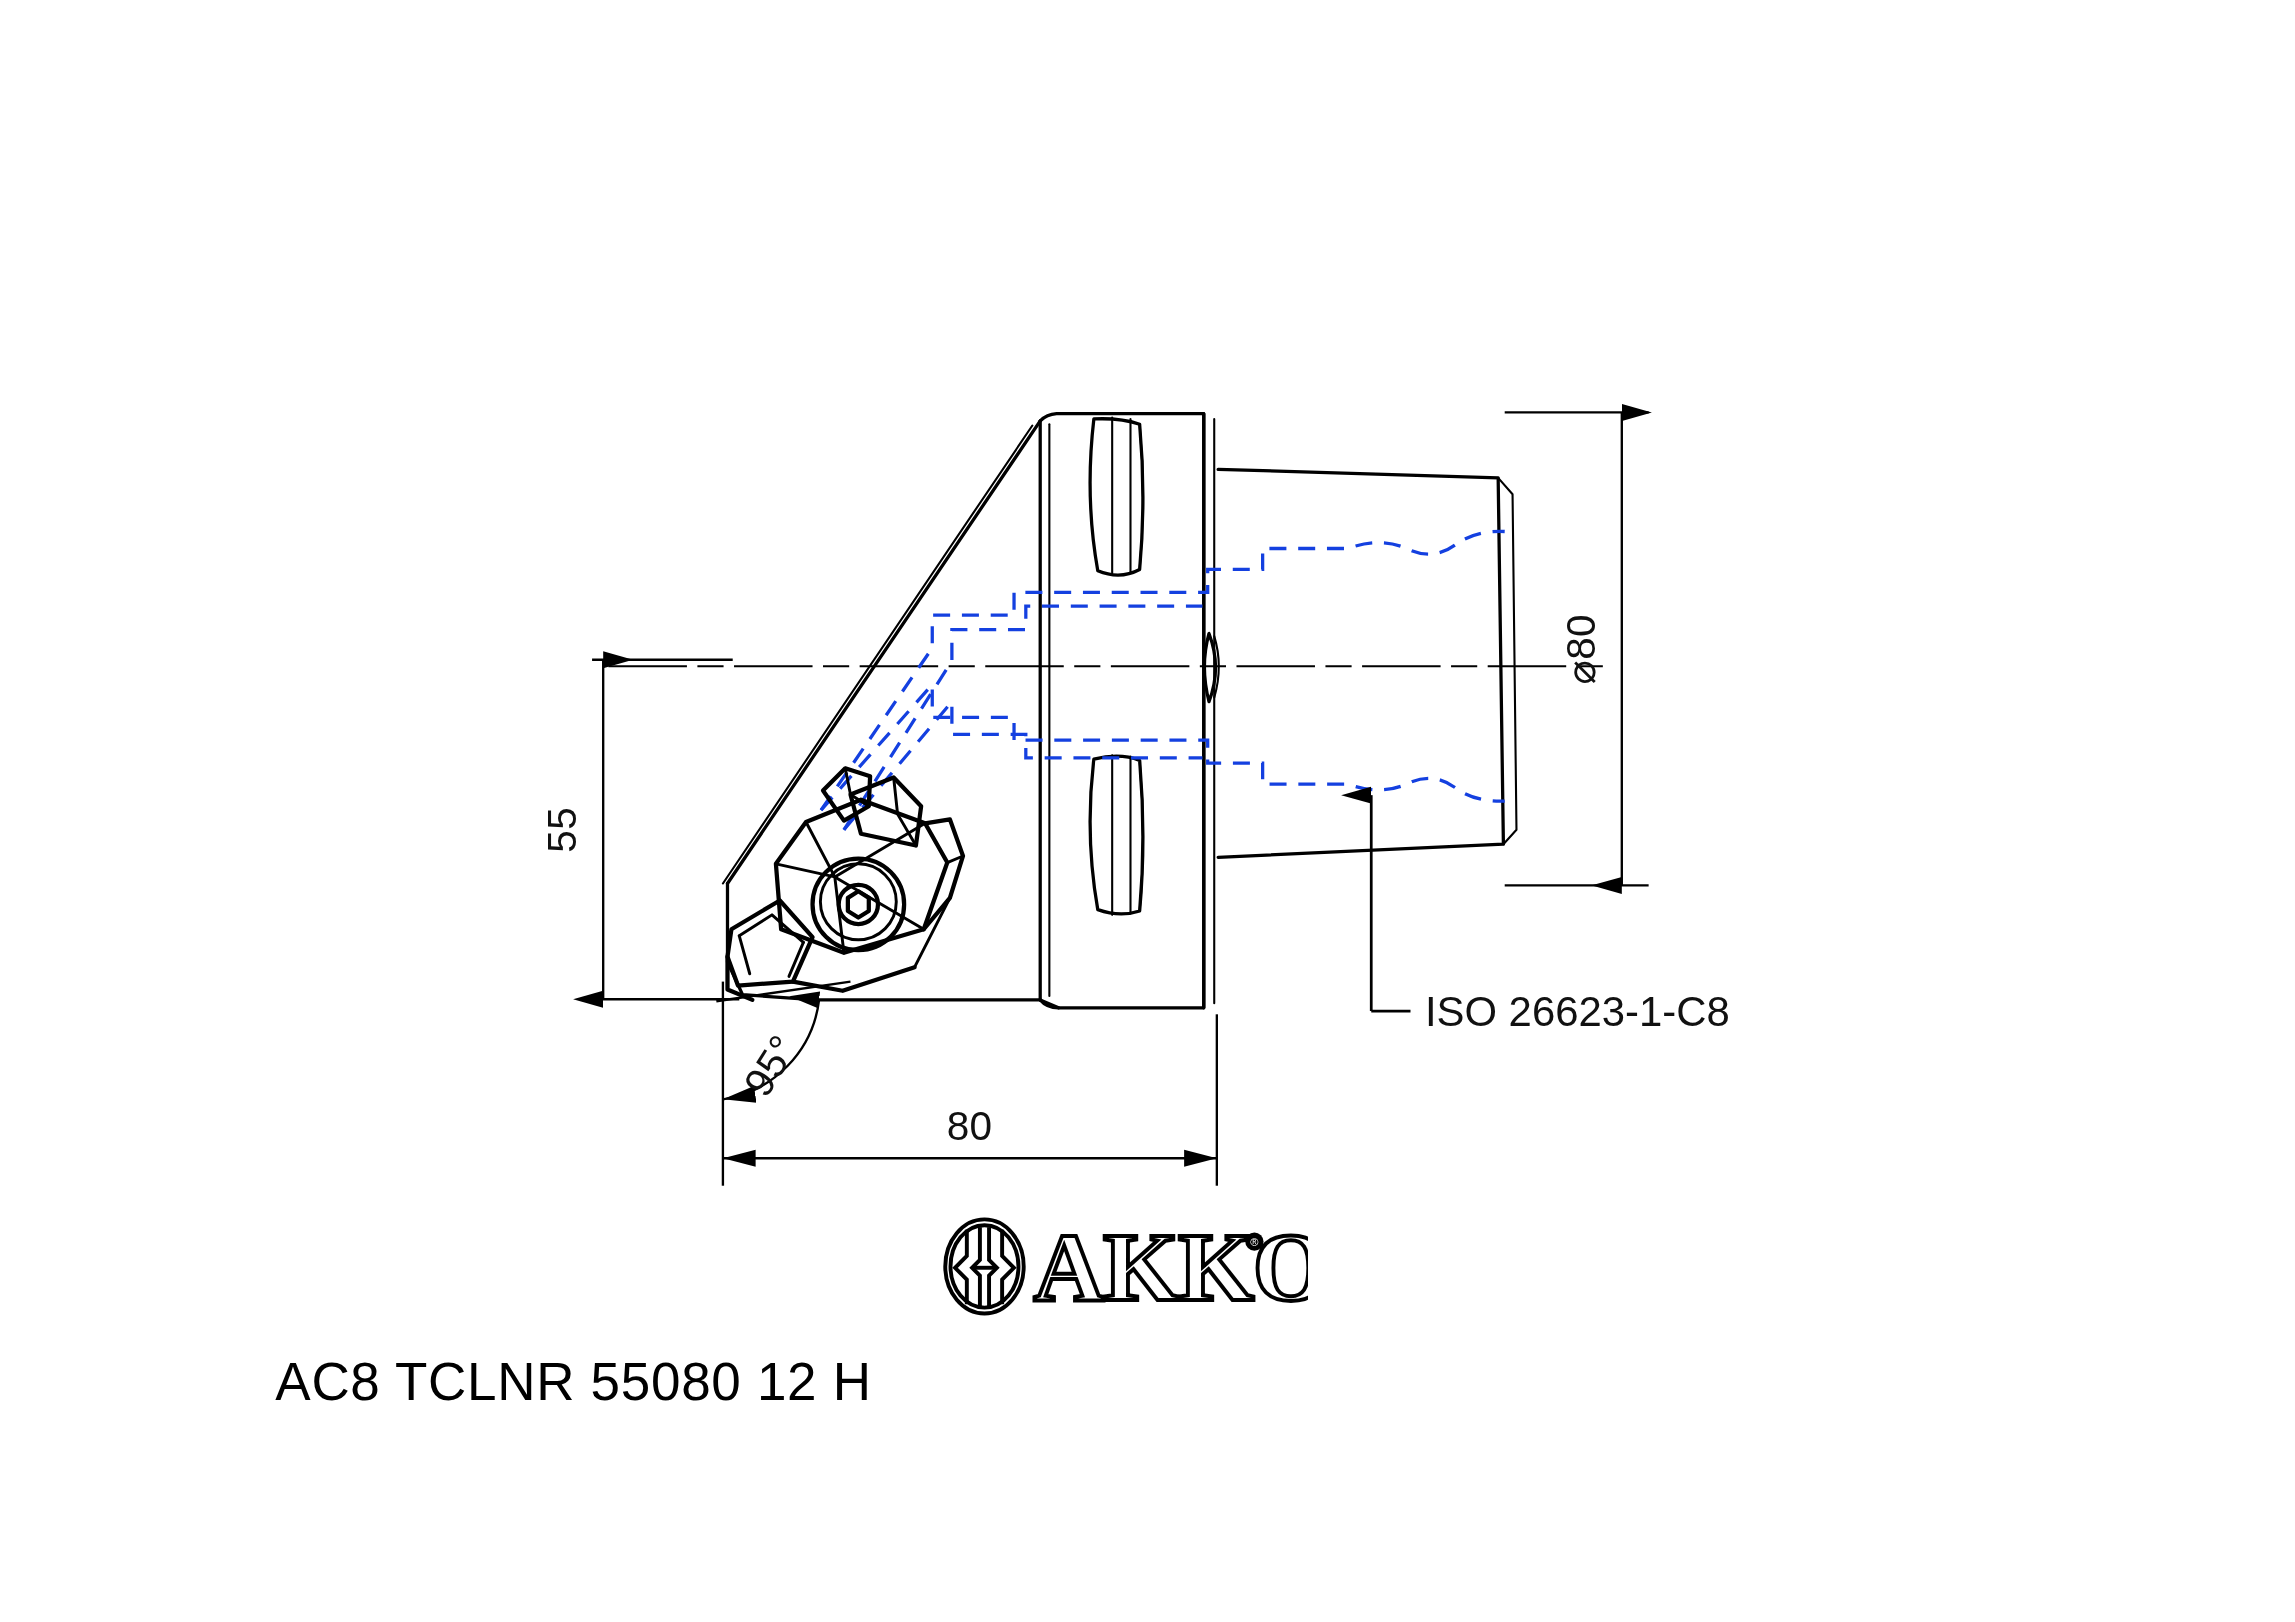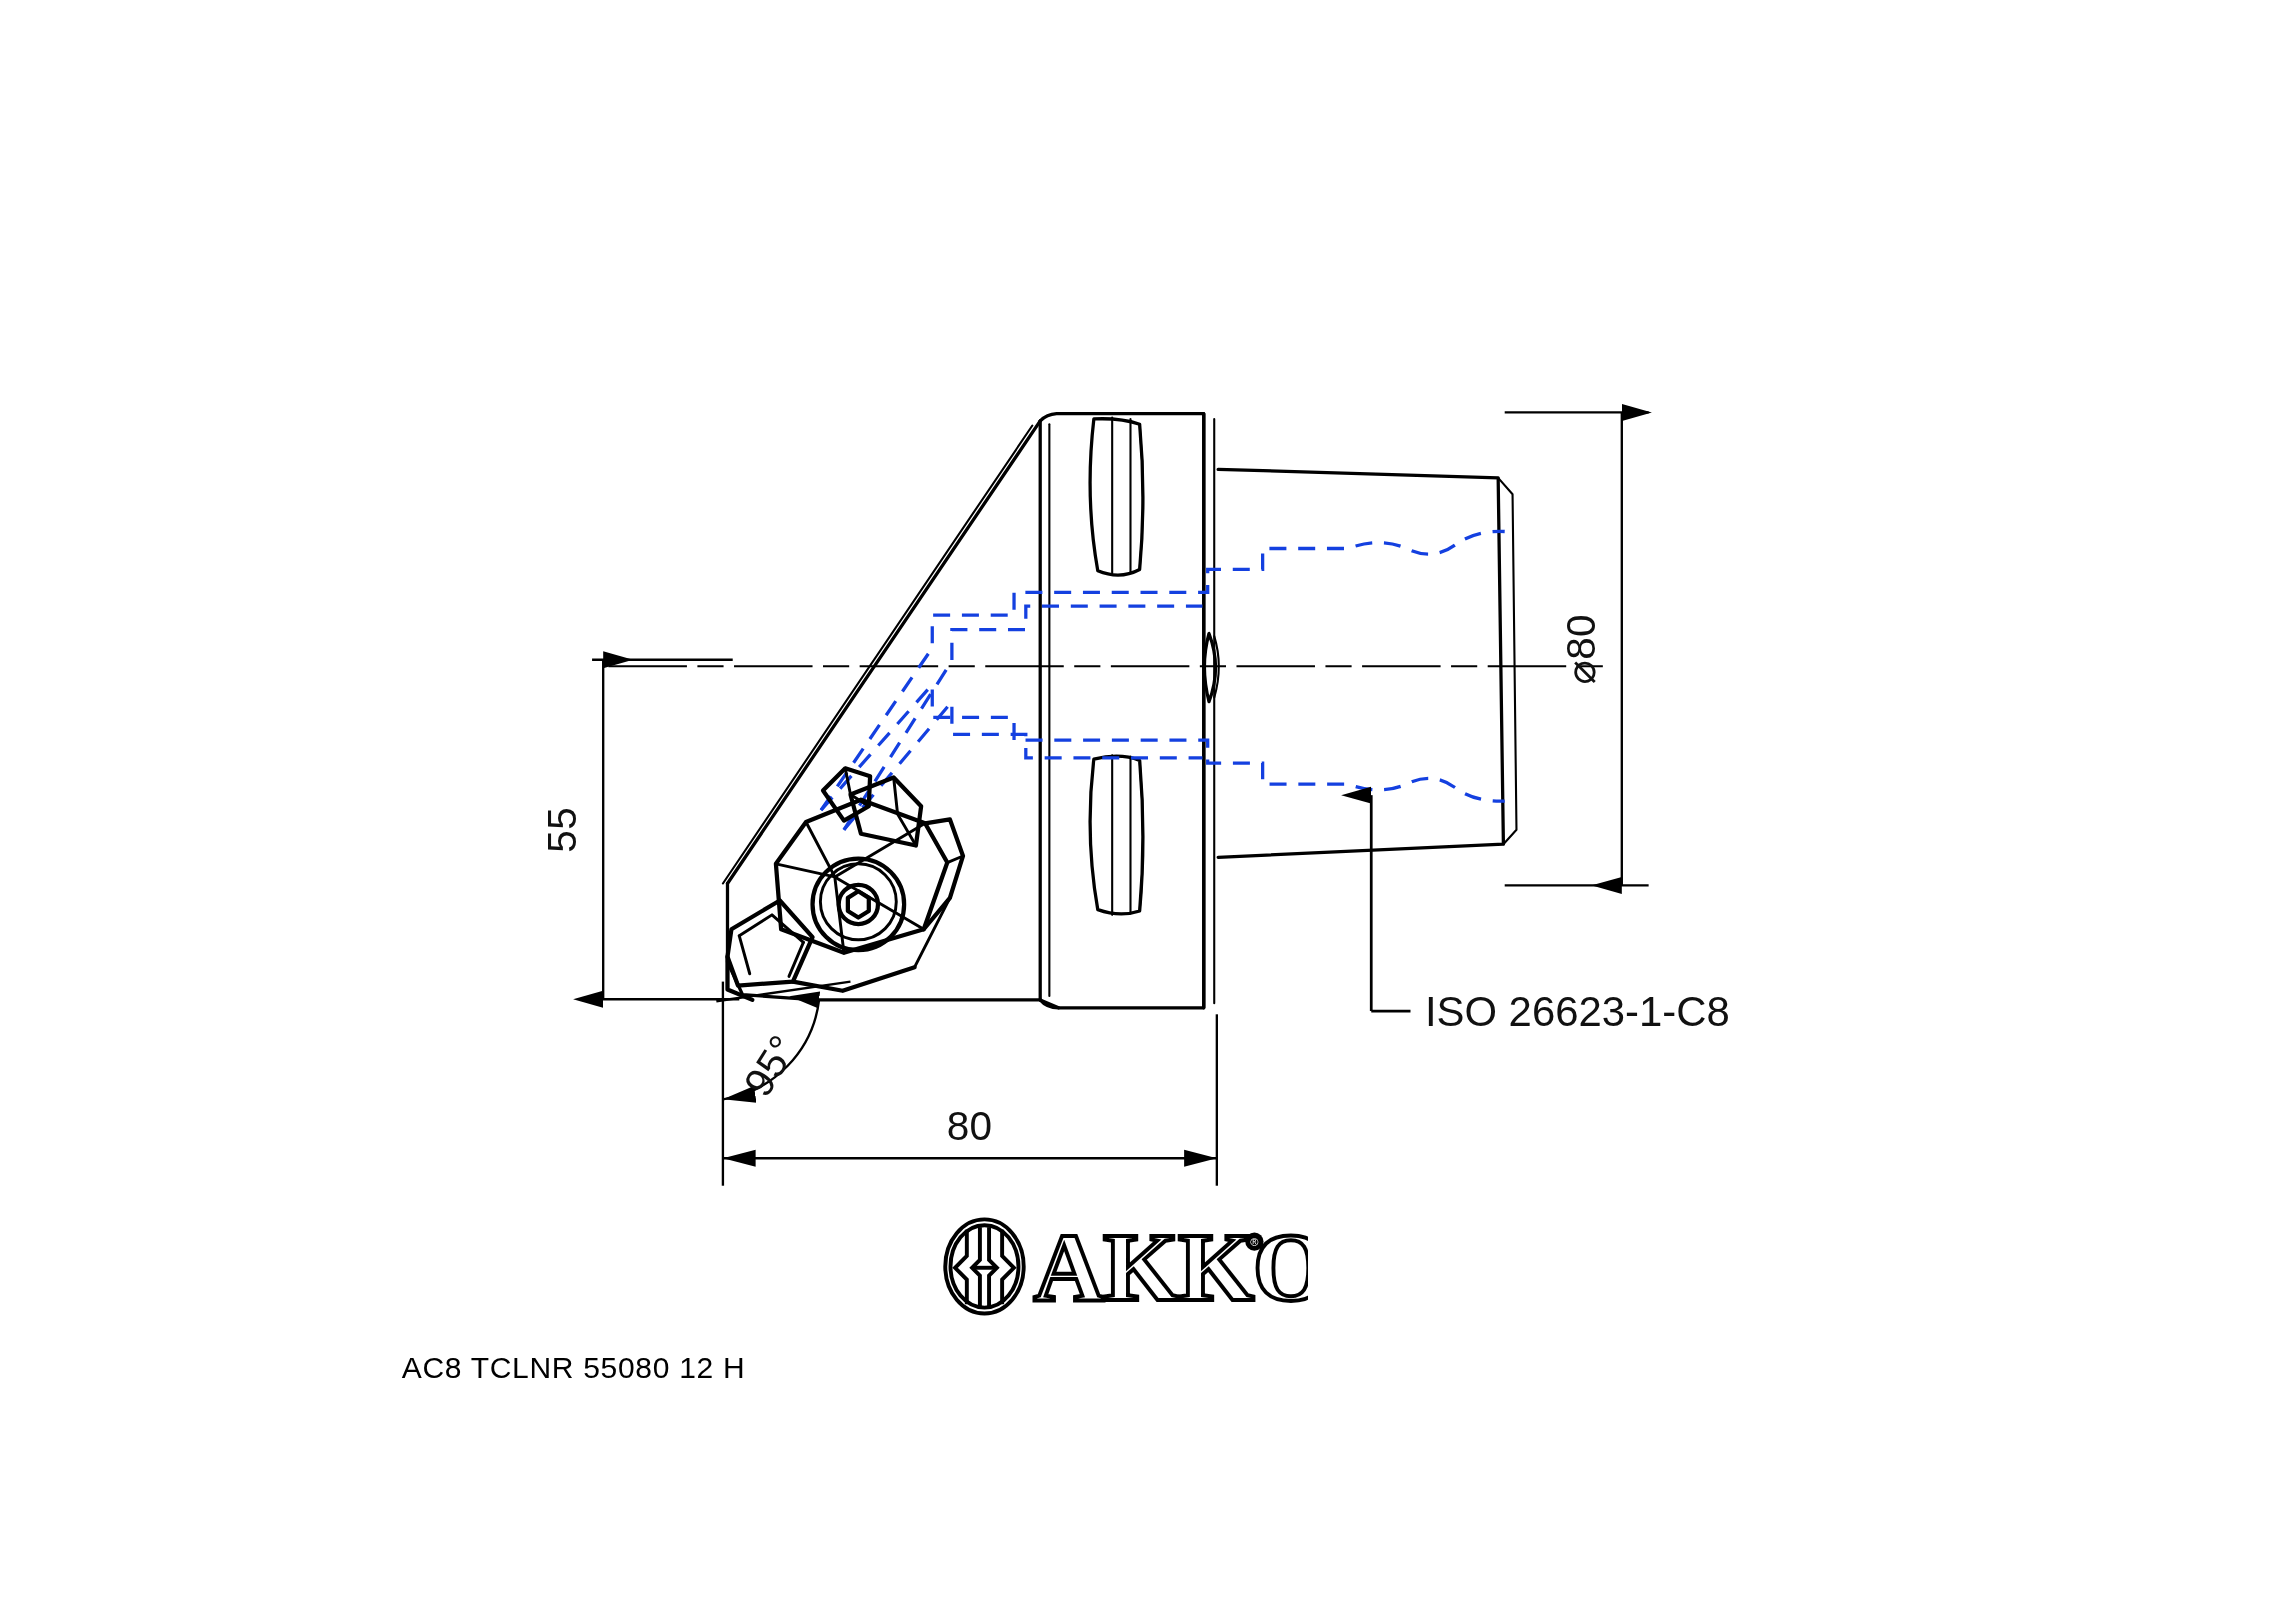--- a/index.html
+++ b/index.html
@@ -361,17 +361,17 @@
       <path class="logo-stroke" stroke-width="4" d="M 46,82 L 84,82"></path>
     </g>
 
     <text class="logotext" x="140" y="132">AKKO</text>
 
     <circle cx="478" cy="42" r="14" fill="#000000"></circle>
     <text x="478" y="49" text-anchor="middle" font-family="Liberation Sans, sans-serif" font-size="17" fill="#ffffff">®</text>
   </svg>
 
   <div style="position:absolute; left:0; top:1351px; width:2295px; text-align:center;">
-    <span class="codetext" style="display:inline-block; margin-left:-1148px; font-size:30px;">AC8 TCLNR 55080 12 H</span>
+    <span class="codetext" style="display:inline-block; margin-left:-1148px; font-size:53px;">AC8 TCLNR 55080 12 H</span>
   </div>
 
 </div>
 
 
 </body></html>

